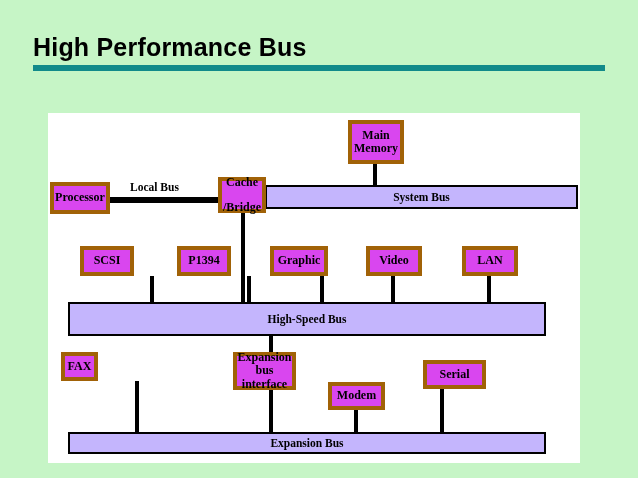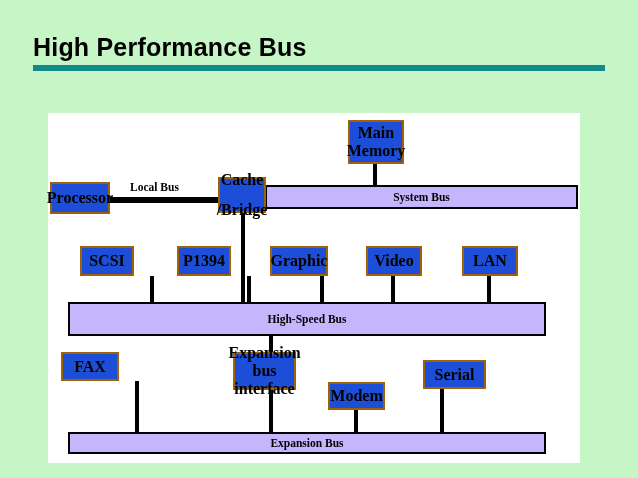--- a/index.html
+++ b/index.html
@@ -36,30 +36,30 @@
   #panel{
     position:absolute;
     left:48px; top:113px;
     width:532px; height:350px;
     background:#ffffff;
   }
 
   
   .node{
     position:absolute;
-    background:#1d4ed8;
-    border:2px solid #a16207;
+    background:#d946ef;
+    border:4px solid #a16207;
     box-sizing:border-box;
     display:flex;
     align-items:center;
     justify-content:center;
     text-align:center;
     font-family:"Liberation Serif", serif;
     font-weight:bold;
-    font-size:16px;
+    font-size:12px;
     color:#000000;
     line-height:1.12;
     z-index:4;
     overflow:visible;
     white-space:nowrap;
   }
   .node.two-line{white-space:normal;}
 
   
   .bus{
@@ -169,21 +169,21 @@
     </div>
 
     <div class="node" style="left:318px; top:133px; width:56px; height:30px;">
       <span>Video</span>
     </div>
 
     <div class="node" style="left:414px; top:133px; width:56px; height:30px;">
       <span>LAN</span>
     </div>
 
-    <div class="node" style="left:13px; top:239px; width:58px; height:29px;font-family:Liberation Serif, serif;">
+    <div class="node" style="left:13px; top:239px; width:37px; height:29px;font-family:Liberation Serif, serif;">
       <span>FAX</span>
     </div>
 
     <div class="node two-line" style="left:185px; top:239px; width:63px; height:38px; flex-direction:column;">
       <span>Expansion</span>
       <span>bus interface</span>
     </div>
 
     <div class="node" style="left:280px; top:269px; width:57px; height:28px;">
       <span>Modem</span>

